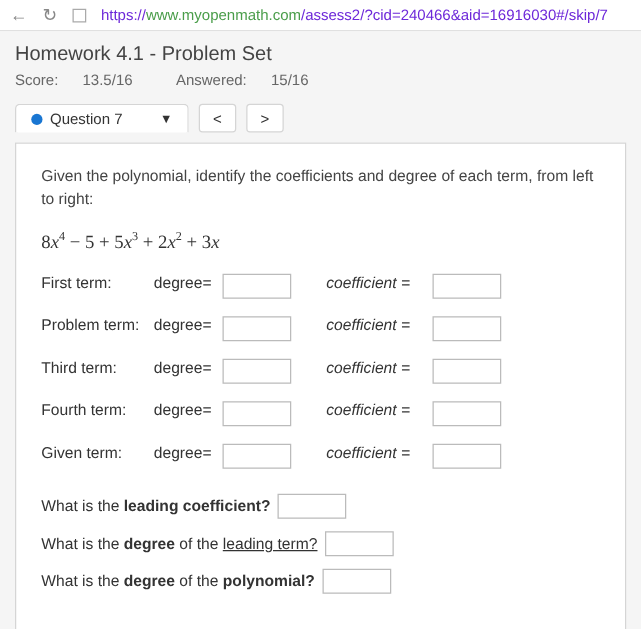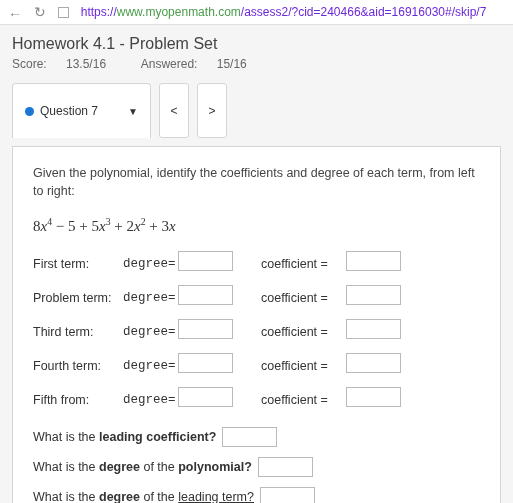--- a/index.html
+++ b/index.html
@@ -7,33 +7,33 @@
 .top-bar { display: flex; align-items: center; padding: 4px 8px; gap: 12px; color: #888; background: #fff; border-bottom: 1px solid #e0e0e0; }
 .top-bar .nav-icon { font-size: 14px; color: #888; }
 .top-bar .url { font-size: 12px; color: #888; }
 .url .gray { color: #6d28d9; }
 .url .green { color: #4a9d4a; }
 .content-wrap { padding: 10px 12px; background: #f5f5f5; }
 h1 { font-size: 16px; font-weight: normal; color: #444; margin-bottom: 4px; }
 .score-line { font-size: 12px; color: #666; margin-bottom: 12px; }
 .score-line span { margin-right: 16px; }
 .tab-bar { display: flex; gap: 8px; margin-bottom: 8px; }
-.q-tab { display: inline-flex; align-items: center; gap: 6px; background: #fff; border: 1px solid #d5d5d5; border-bottom: none; border-radius: 4px 4px 0 0; padding: 20px 12px; font-size: 12px; color: #333; }
+.q-tab { display: inline-flex; align-items: center; gap: 6px; background: #fff; border: 1px solid #d5d5d5; border-bottom: none; border-radius: 4px 4px 0 0; padding: 4px 12px; font-size: 12px; color: #333; }
 .q-tab .dot { width: 9px; height: 9px; border-radius: 50%; background: #1976d2; }
 .q-tab .drop { margin-left: 24px; font-size: 10px; }
 .pager-btn { width: 30px; background: #fff; border: 1px solid #d5d5d5; border-radius: 3px; display: inline-flex; align-items: center; justify-content: center; font-size: 12px; cursor: pointer; }
 .panel { background: #fff; border: 1px solid #d5d5d5; padding: 18px 20px; }
 .prompt { font-size: 12.5px; color: #444; line-height: 1.4; margin-bottom: 16px; }
 .polynomial { font-family: 'Times New Roman', serif; font-size: 15px; margin-bottom: 16px; }
 .polynomial sup { font-size: 0.65em; }
-.term-row { display: flex; align-items: flex-end; margin-bottom: 14px; font-size: 12.5px; }
+.term-row { display: flex; align-items: flex-start; margin-bottom: 14px; font-size: 12.5px; }
 .term-label { width: 90px; }
-.deg-label { width: 55px; font-family: Liberation Mono, monospace; }
+.deg-label { width: 55px; }
 .small-input { width: 55px; height: 20px; border: 1px solid #bbb; margin-right: 28px; }
-.coef-label { width: 85px; }
+.coef-label { width: 85px; font-style: italic; }
 .lead-row { font-size: 12.5px; margin-bottom: 10px; display: flex; align-items: center; gap: 6px; }
 .lead-row input { width: 55px; height: 20px; border: 1px solid #bbb; }
 .lead-block { margin-top: 20px; margin-bottom: 16px; }
 </style>
 </head>
 <body>
 
 <div class="top-bar">
   <span class="nav-icon">←</span>
   <span class="nav-icon">↻</span>
@@ -89,37 +89,37 @@
           <input class="small-input" type="text" style="margin-right: 0px;">
         </div>
         <div class="term-row">
           <span class="term-label">Fourth term:</span>
           <span class="deg-label">degree=</span>
           <input class="small-input" type="text" style="">
           <span class="coef-label">coefficient =</span>
           <input class="small-input" type="text" style="margin-right: 0px;">
         </div>
         <div class="term-row">
-          <span class="term-label">Fifth from:</span>
+          <span class="term-label">Given term:</span>
           <span class="deg-label">degree=</span>
           <input class="small-input" type="text" style="">
           <span class="coef-label">coefficient =</span>
           <input class="small-input" type="text" style="margin-right: 0px;">
         </div>
       </div>
 
     <div class="lead-block">
       <div class="lead-row">
         <span><span>What is the </span><b>leading coefficient?</b></span>
         <input type="text" style="">
       </div>
       <div class="lead-row">
-        <span><span>What is the </span><b>degree</b><span> of the </span><b>polynomial?</b></span>
+        <span><span>What is the </span><b>degree</b><span> of the </span><u>leading term?</u></span>
         <input type="text" style="">
       </div>
       <div class="lead-row">
-        <span><span>What is the </span><b>degree</b><span> of the </span><u>leading term?</u></span>
+        <span><span>What is the </span><b>degree</b><span> of the </span><b>polynomial?</b></span>
         <input type="text" style="">
       </div>
     </div>
 
   </div>
 </div>
 
 </body></html>

